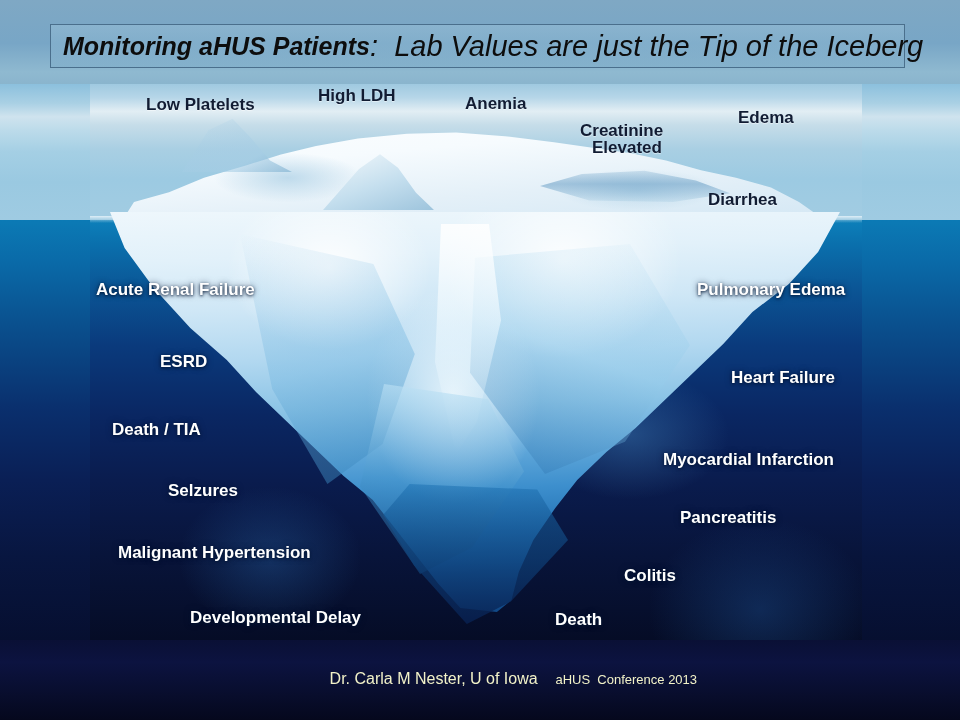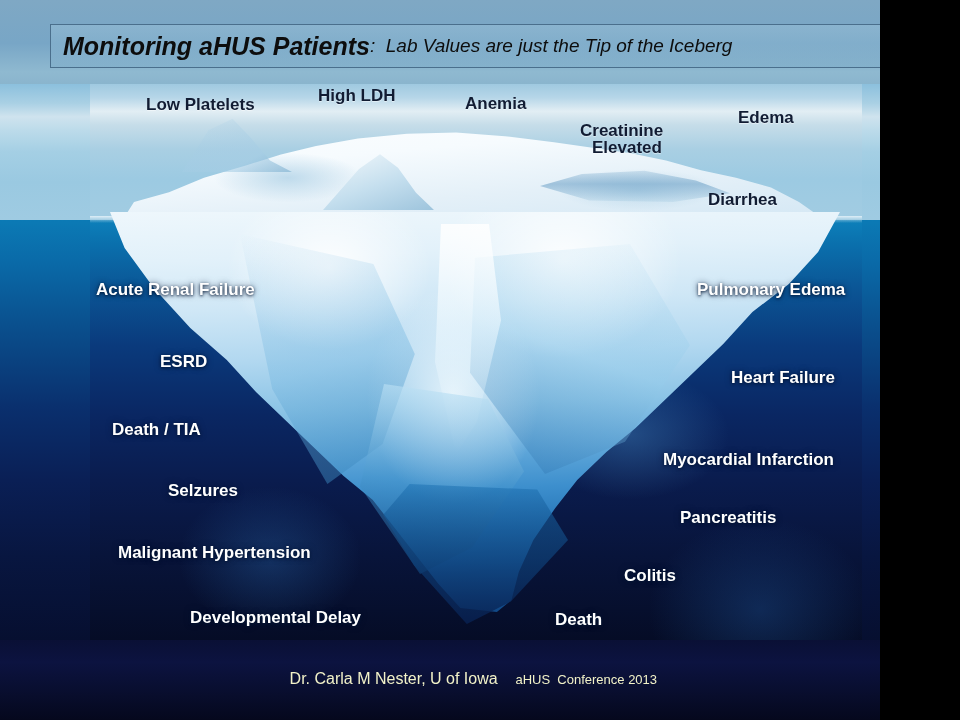--- a/index.html
+++ b/index.html
@@ -7,21 +7,21 @@
     margin: 0;
     padding: 0;
     background: #000;
   }
   body {
     font-family: "Liberation Sans", sans-serif;
   }
 
   .slide {
     position: relative;
-    width: 880px;
+    width: 960px;
     height: 720px;
     overflow: hidden;
     
     background: linear-gradient(180deg,
         #7fa8c4 0%,
         #78a6c6 6%,
         #8fb9d0 10%,
         #7da9c6 16%,
         #6f9fc0 22%,
         #5d93b8 27%,
@@ -274,21 +274,21 @@
     padding-left: 12px;
   }
   .title-strong {
     font-size: 25px;
     font-weight: bold;
     font-style: italic;
     color: #0d0d0d;
     white-space: pre;
   }
   .title-rest {
-    font-size: 19px;
+    font-size: 29px;
     font-style: italic;
     color: #0d0d0d;
     white-space: pre;
     text-align: center;
   }
 
   
   .lbl {
     position: absolute;
     white-space: pre;

